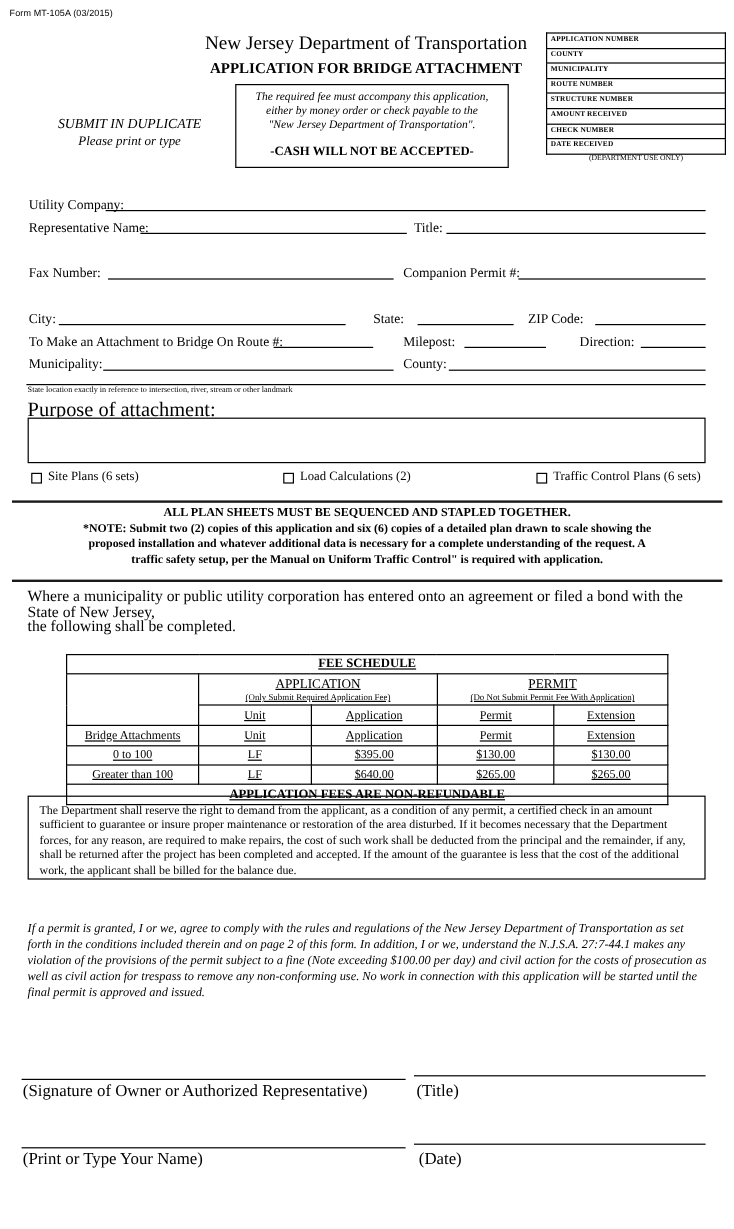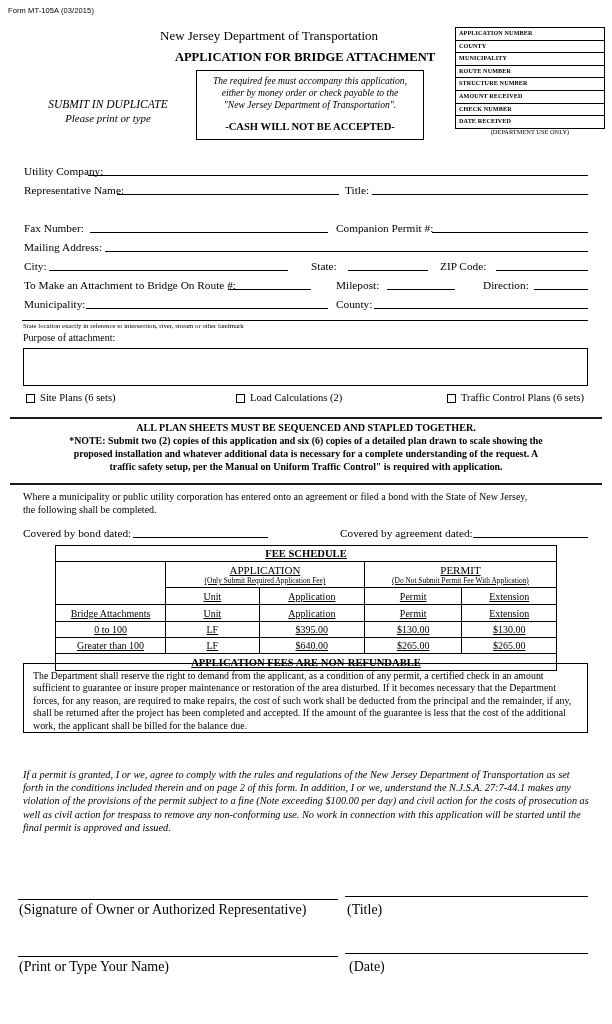--- a/index.html
+++ b/index.html
@@ -27,22 +27,22 @@
     position: absolute;
     left: 8px; top: 6px;
     font-family: "Liberation Sans", "DejaVu Sans", sans-serif;
     font-size: 7.5px;
     letter-spacing: .1px;
   }
   .agency {
     position: absolute;
     left: 160px; top: 28px;
     width: 290px;
-    text-align: left;
-    font-size: 13px;
+    text-align: center;
+    font-size: 16px;
   }
   .app-title {
     position: absolute;
     left: 150px; top: 50px;
     width: 310px;
     text-align: center;
     font-size: 12.5px;
     font-weight: bold;
   }
 
@@ -133,21 +133,21 @@
     border-top: 1px solid #000;
   }
   .loc-cap {
     position: absolute;
     left: 23px; top: 322px;
     font-size: 6.8px;
   }
   .purpose-lbl {
     position: absolute;
     left: 23px; top: 332px;
-    font-size: 10px;
+    font-size: 17px;
   }
   .purpose-box {
     position: absolute;
     left: 23px; top: 348px;
     width: 565px;
     height: 38px;
     border: .9px solid #000;
     box-sizing: border-box;
     background: #fff;
   }
@@ -180,21 +180,21 @@
     font-size: 9.9px;
     font-weight: bold;
     line-height: 13.1px;
   }
   .note-block .l1 { font-size: 10.1px; }
 
   .where-text {
     position: absolute;
     left: 23px; top: 491px;
     width: 570px;
-    font-size: 10px;
+    font-size: 13px;
     line-height: 12.6px;
   }
 
   
   .fee-table {
     position: absolute;
     left: 55px; top: 545px;
     width: 502px;
     border-collapse: collapse;
     text-align: center;
@@ -309,24 +309,20 @@
   </div>
 
 
   <div class="field-row" style="top:217px">
     <span class="fld lbl" style="left:24px">Fax Number:</span>
     <span class="rule" style="left:90px; width:238px"></span>
     <span class="fld lbl" style="left:336px">Companion Permit #:</span>
     <span class="rule" style="left:432px; width:156px"></span>
   </div>
 
-  <div class="field-row" style="top:236px">
-    <span class="fld lbl" style="left:24px">Mailing Address:</span>
-    <span class="rule" style="left:105px; width:483px"></span>
-  </div>
 
   <div class="field-row" style="top:255px">
     <span class="fld lbl" style="left:24px">City:</span>
     <span class="rule" style="left:49px; width:239px"></span>
     <span class="fld lbl" style="left:311px">State:</span>
     <span class="rule" style="left:348px; width:80px"></span>
     <span class="fld lbl" style="left:440px">ZIP Code:</span>
     <span class="rule" style="left:496px; width:92px"></span>
   </div>
 
@@ -371,26 +367,20 @@
     <div>traffic safety setup, per the Manual on Uniform Traffic Control" is required with application.</div>
   </div>
 
   <div class="hr-heavy" style="top:483px"></div>
 
   <div class="where-text">
     <div>Where a municipality or public utility corporation has entered onto an agreement  or filed a bond with the State of New Jersey,</div>
     <div>the following shall be completed.</div>
   </div>
 
-  <div class="field-row" style="top:522px">
-    <span class="fld lbl" style="left:23px">Covered by bond dated:</span>
-    <span class="rule" style="left:133px; width:135px"></span>
-    <span class="fld lbl" style="left:340px">Covered by agreement dated:</span>
-    <span class="rule" style="left:473px; width:115px"></span>
-  </div>
 
   <table class="fee-table">
     <tbody>
         <tr>
       <td class="head-title" colspan="5">FEE SCHEDULE</td>
     </tr>
     <tr>
       <td rowspan="2" style="width:110px"></td>
       <td class="grp" colspan="2">
         <span>APPLICATION</span>

